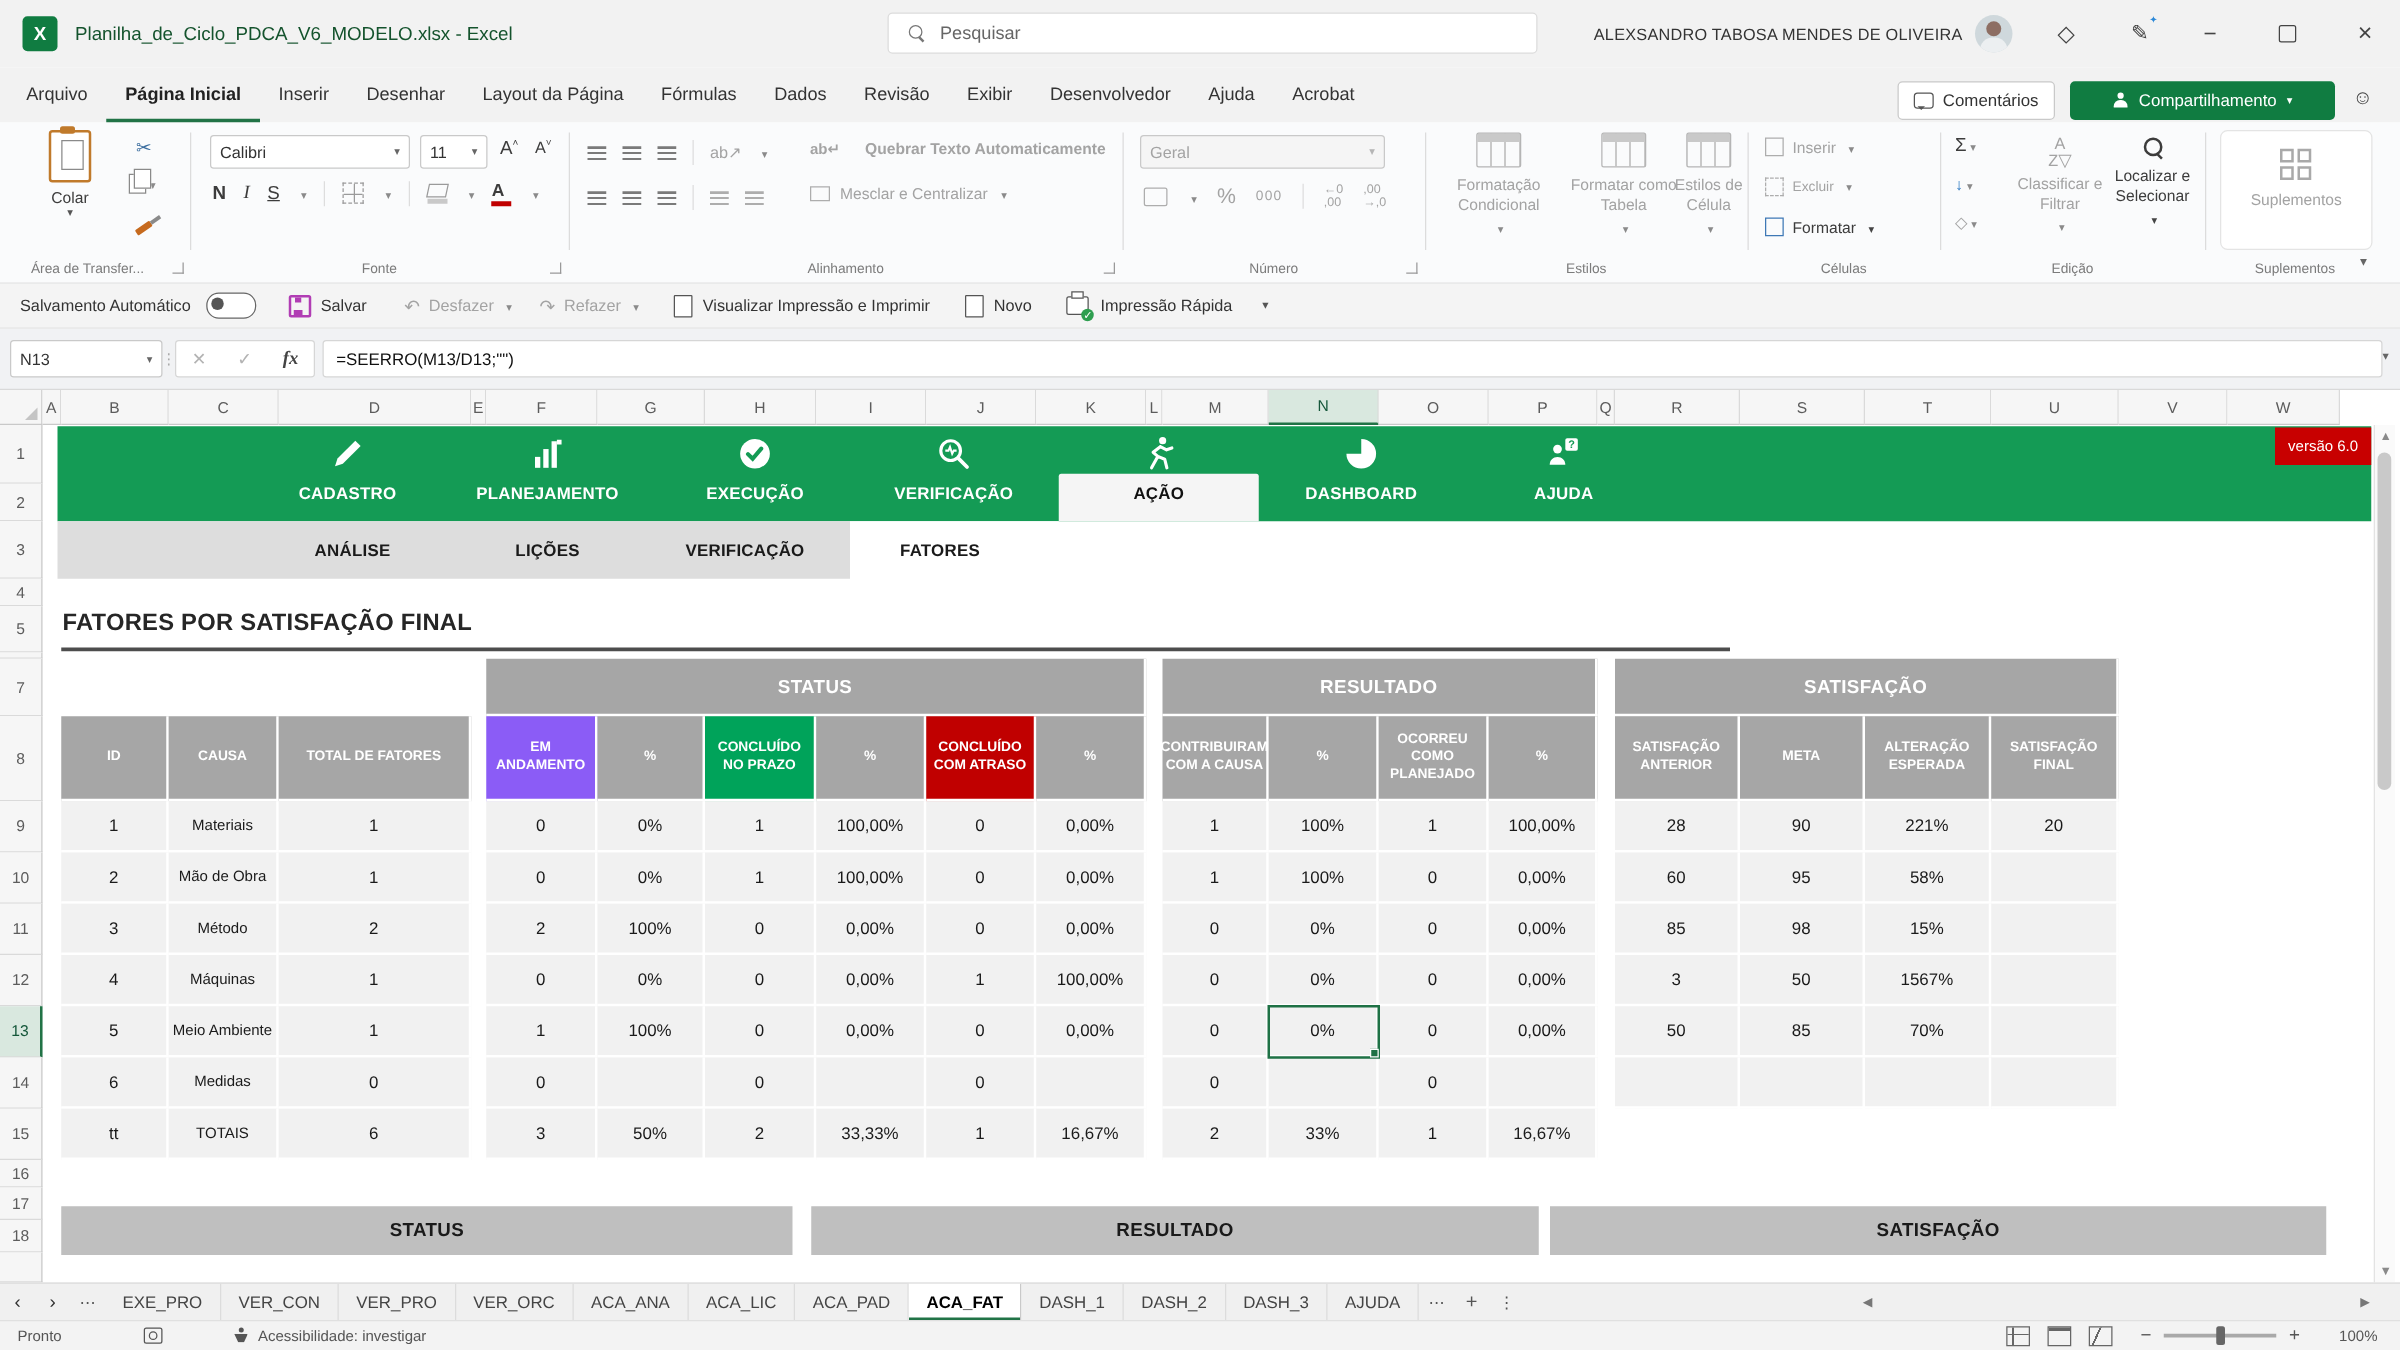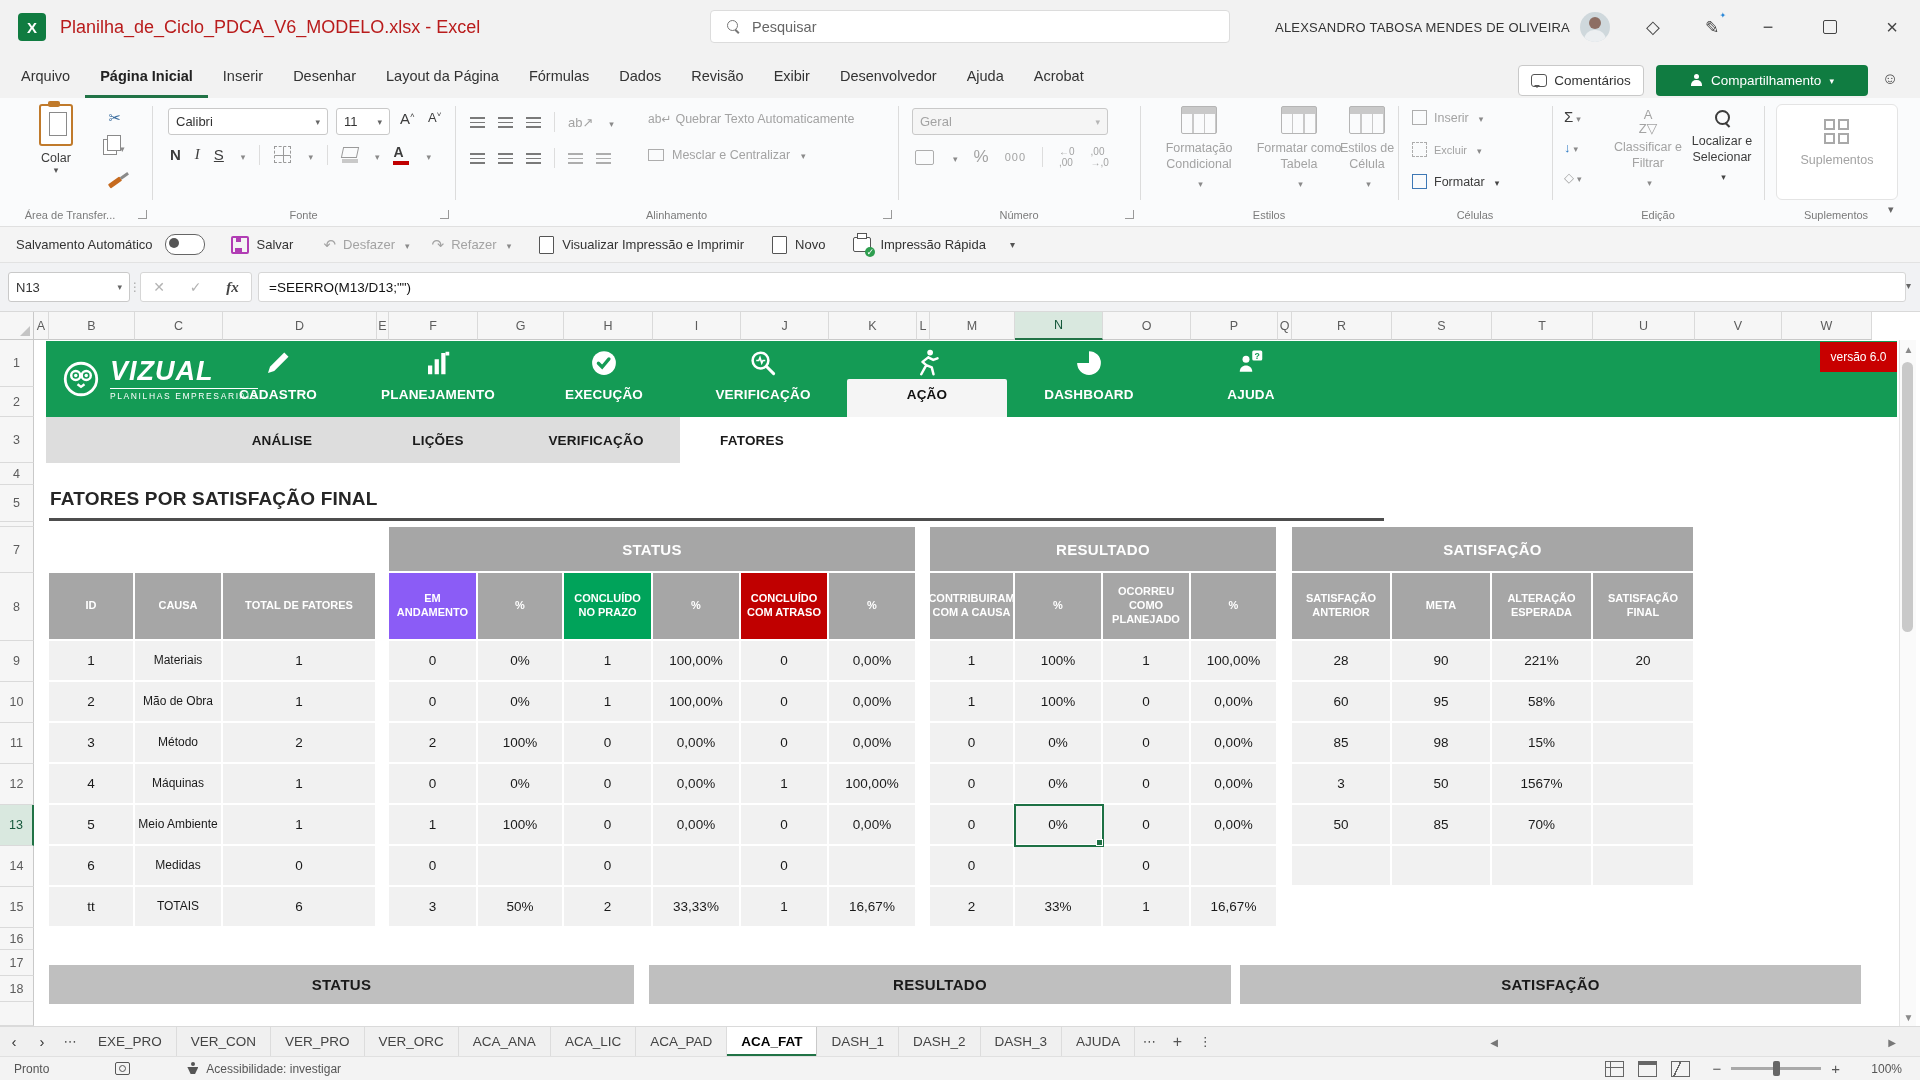--- a/index.html
+++ b/index.html
@@ -7,21 +7,21 @@
           font-family:"Liberation Sans","DejaVu Sans",sans-serif;color:#333;
           -webkit-font-smoothing:antialiased;}
   .abs{position:absolute;}
   .flex{display:flex;align-items:center;}
   .ctr{display:flex;align-items:center;justify-content:center;}
 
   
   #titlebar{left:0;top:0;width:1920px;height:54px;background:#F2F2F2;}
   #appicon{left:18px;top:13px;width:28px;height:28px;border-radius:4px;background:#107C41;
            color:#fff;font-weight:bold;font-size:15px;}
-  #doctitle{left:60px;top:0;height:54px;font-size:18px;color:#b91c1c;}
+  #doctitle{left:60px;top:0;height:54px;font-size:15px;color:#14532d;}
   #searchbox{left:710px;top:10px;width:520px;height:33px;background:#fff;border:1px solid #DCDCDC;
              border-radius:4px;color:#666;font-size:14.5px;gap:12px;padding-left:16px;box-sizing:border-box;}
   .magglass{position:relative;width:13px;height:13px;flex:0 0 auto;}
   .magglass::before{content:"";position:absolute;left:0;top:0;width:9px;height:9px;border:1.8px solid #777;border-radius:50%;}
   .magglass::after{content:"";position:absolute;left:9px;top:9px;width:5px;height:1.8px;background:#777;transform:rotate(45deg);transform-origin:0 0;}
   #username{right:350px;top:0;height:54px;font-size:13px;color:#333;letter-spacing:.2px;}
   #avatar{left:1580px;top:12px;width:30px;height:30px;border-radius:50%;background:#cfd8dc;overflow:hidden;}
   #avatar::before{content:"";position:absolute;left:9px;top:5px;width:12px;height:12px;border-radius:50%;background:#8d6e63;}
   #avatar::after{content:"";position:absolute;left:4px;top:18px;width:22px;height:14px;border-radius:10px 10px 0 0;background:#eceff1;}
   .titleicon{top:0;height:54px;width:40px;color:#444;font-size:18px;}
@@ -282,21 +282,21 @@
         <span class="dd"></span>
     </div>
     <div class="abs flex" style="left:470px;top:50px;gap:13px;">
       <span class="linesico"></span>
       <span class="linesico"></span>
       <span class="linesico"></span>
       <span style="width:1px;height:20px;background:#DDD;"></span>
       <span class="linesico pale"></span>
       <span class="linesico pale"></span>
     </div>
-    <div class="abs flex g" style="left:648px;top:14px;gap:4px;font-size:12.5px;">
+    <div class="abs flex g" style="left:648px;top:14px;gap:20px;font-size:12.5px;font-weight:bold;">
       <span style="font-size:12px;">ab↵</span>
       <span>Quebrar Texto Automaticamente</span>
     </div>
     <div class="abs flex g" style="left:648px;top:50px;gap:8px;font-size:12.5px;">
       <span style="width:14px;height:10px;border:1.5px solid #ADADAD;display:inline-block;"></span>
       <span>Mesclar e Centralizar</span>
       <span class="dd"></span>
     </div>
     <div class="grplabel" style="left:455px;width:443px;">Alinhamento</div>
     <div class="launcher" style="left:883px;"></div>
@@ -470,34 +470,20 @@
       <div class="rowhdr sel" style="top: 805px; height: 41px;">13</div>
       <div class="rowhdr" style="top: 846px; height: 41px;">14</div>
       <div class="rowhdr" style="top: 887px; height: 41px;">15</div>
       <div class="rowhdr" style="top: 928px; height: 22px;">16</div>
       <div class="rowhdr" style="top: 950px; height: 26px;">17</div>
       <div class="rowhdr" style="top: 976px; height: 26px;">18</div>
       <div class="rowhdr" style="top: 1002px; height: 24px;"></div>
     </div>
 
   <div id="banner" class="abs"></div>
-  <div id="brand" class="abs flex">
-    <svg width="42" height="42" viewBox="0 0 24 24">
-      <circle cx="12" cy="12" r="9" fill="none" stroke="#fff" stroke-width="1.6"></circle>
-      <circle cx="9" cy="10" r="2.6" fill="none" stroke="#fff" stroke-width="1.4"></circle>
-      <circle cx="15" cy="10" r="2.6" fill="none" stroke="#fff" stroke-width="1.4"></circle>
-      <circle cx="9" cy="10" r="1" fill="#fff"></circle>
-        <circle cx="15" cy="10" r="1" fill="#fff"></circle>
-      <path d="M10 15l2 1.5L14 15" stroke="#fff" stroke-width="1.3" fill="none"></path>
-    </svg>
-    <div style="margin-left:8px;">
-      <div id="brandname">VIZUAL</div>
-      <div id="brandsub">PLANILHAS EMPRESARIAIS</div>
-    </div>
-  </div>
   <div id="bannermenu">
       <div class="abs" style="left: 278px; top: 341px; width: 0px; height: 76px;">
         <div class="bmenu-icon" style="left: -15px;"><svg width="30" height="30" viewBox="0 0 24 24">
             <path d="M4 20l1.6-5L17 3.6 20.4 7 9 18.4 4 20z" fill="#fff"></path>
           </svg></div>
         <div class="bmenu-label">CADASTRO</div>
       </div>
       <div class="abs" style="left: 438px; top: 341px; width: 0px; height: 76px;">
         <div class="bmenu-icon" style="left: -15px;"><svg width="30" height="30" viewBox="0 0 24 24">
             <rect x="4" y="14" width="3.4" height="7" fill="#fff"></rect>

